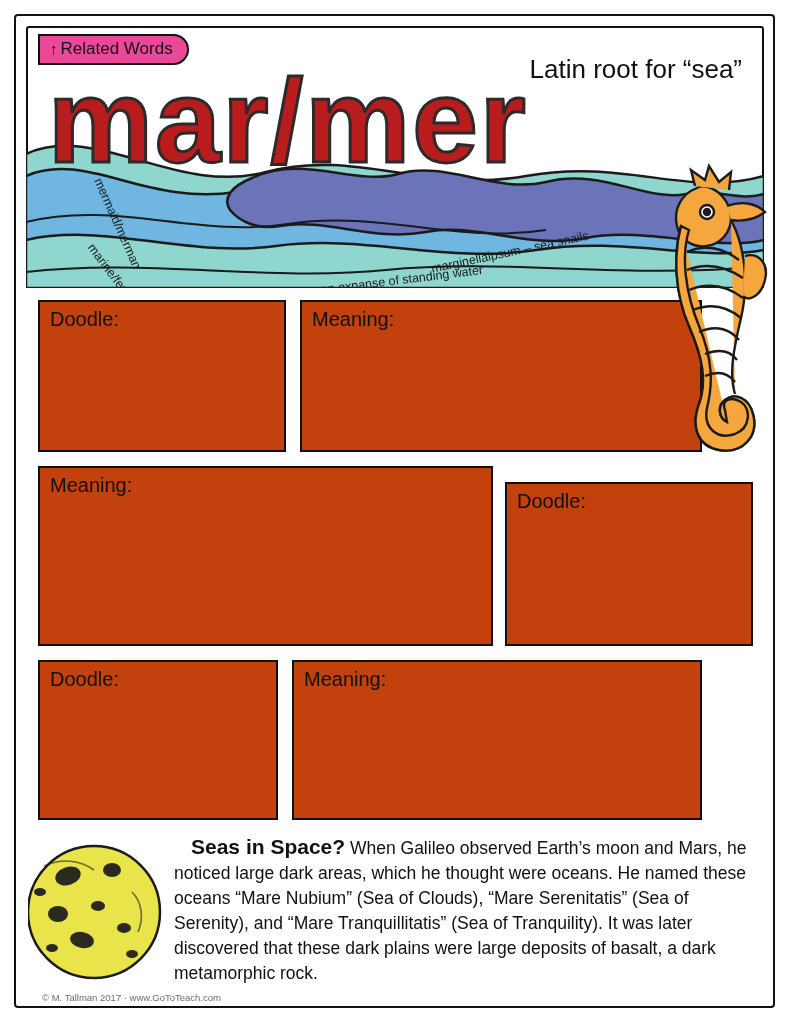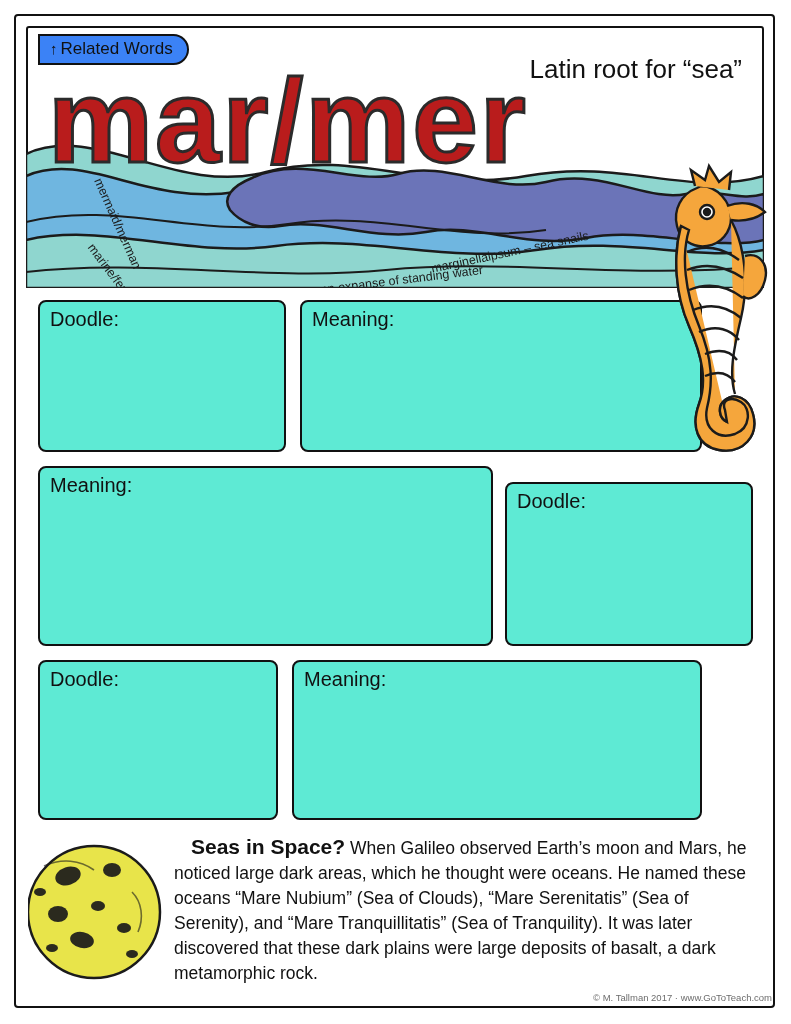--- a/index.html
+++ b/index.html
@@ -47,21 +47,21 @@
     box-sizing: border-box;
     border-radius: 3px;
     background: #ffffff;
   }
   .related-words-tab {
     position: absolute;
     left: 12px; top: 8px;
     padding: 3px 14px 4px 10px;
     border: 2px solid #111;
     border-radius: 0 18px 18px 0;
-    background: #3b82f6;
+    background: #ec4899;
     font-size: 17px;
     color: #111;
     z-index: 7;
     white-space: nowrap;
   }
   .related-words-tab .arrow { font-size: 15px; margin-right: 3px; }
 
   .latin-root-label {
     position: absolute;
     right: 22px; top: 20px;
@@ -108,22 +108,22 @@
   .ww-4 { left: 252px; top: 262px; transform: rotate(-7deg); transform-origin: left top; }
 
   
   .seahorse { position: absolute; right: 10px; top: 160px; z-index: 9; }
 
   
   .box {
     position: absolute;
     border: 2px solid #111;
     box-sizing: border-box;
-    background: #5eead4;
-    border-radius: 8px;
+    background: #c2410c;
+    border-radius: 0;
   }
   .box-label {
     position: absolute;
     left: 10px;
     top: 6px;
     font-size: 20px;
     color: #111;
     font-family: "Liberation Sans", sans-serif;
   }
 
@@ -156,24 +156,24 @@
     font-family: "Liberation Sans", sans-serif;
     text-align: left;
   }
   .footer-heading {
     font-weight: bold;
     font-size: 21px;
     margin-left: 17px;
   }
   .copyright {
     position: absolute;
-    left: 8px;
+    left: 16px;
     top: 160px;
     width: 738px;
-    text-align: right;
+    text-align: left;
     font-size: 9.5px;
     color: #6d6d6d;
     font-family: "Liberation Sans", sans-serif;
   }
 </style>
 </head>
 <body>
 
 <div class="page">
   <div class="sheet-border"></div>

